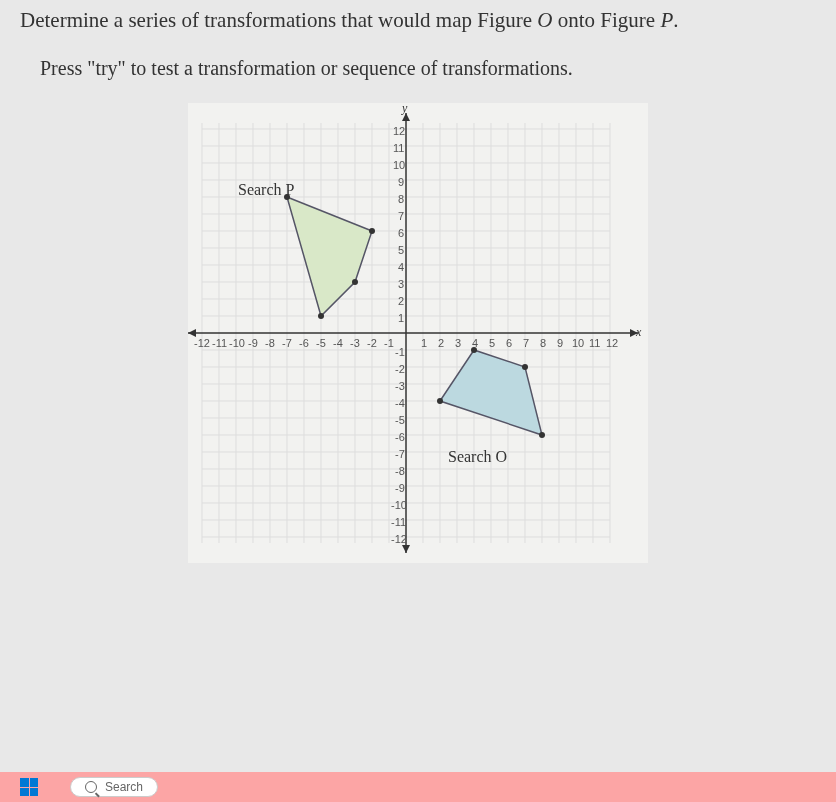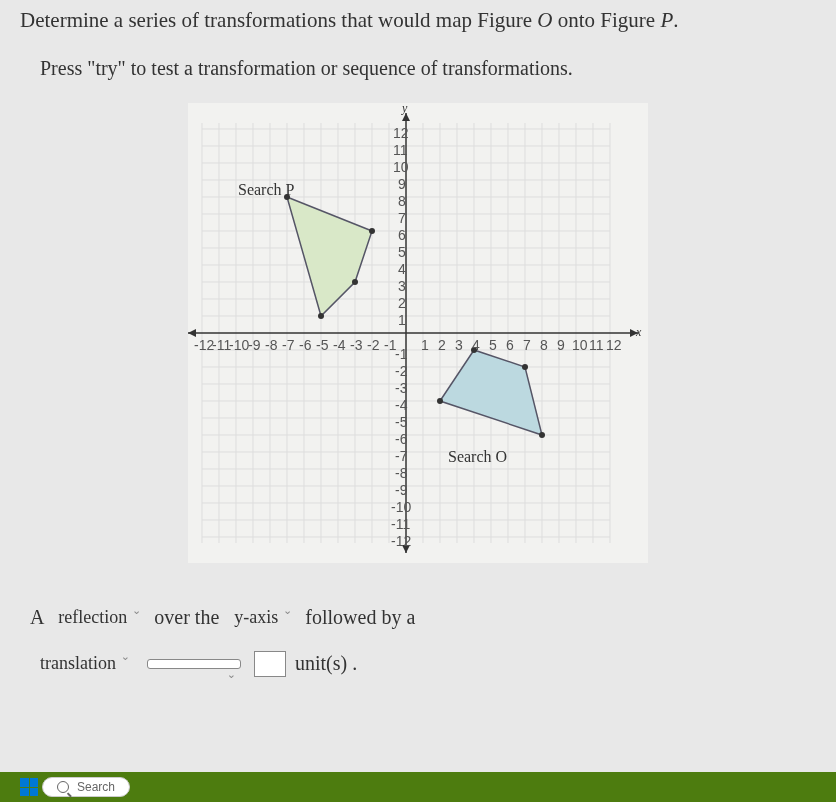--- a/index.html
+++ b/index.html
@@ -30,21 +30,21 @@
       margin: 10px 0 20px 0;
     }
     .chart {
       position: relative;
       width: 460px;
       height: 460px;
       background: #f2f2f0;
     }
     .axis-label {
       position: absolute;
-      font-size: 14px;
+      font-size: 11px;
       font-family: Arial, sans-serif;
       color: #555;
     }
     .axis-title {
       position: absolute;
       font-size: 12px;
       font-style: italic;
       font-family: Georgia, serif;
     }
     .figure-label {
@@ -90,25 +90,25 @@
       background: #fff;
       vertical-align: middle;
       margin: 0 4px;
     }
     .taskbar {
       position: absolute;
       bottom: 0;
       left: 0;
       right: 0;
       height: 30px;
-      background: #4d7c0f;
+      background: #fca5a5;
       display: flex;
       align-items: center;
       padding: 0 20px;
-      gap: 4px;
+      gap: 32px;
     }
     .search-box {
       display: flex;
       align-items: center;
       gap: 8px;
       background: #fff;
       border: 1px solid #ccc;
       border-radius: 15px;
       padding: 2px 14px;
       font-size: 12px;
@@ -279,32 +279,20 @@
       <span class="axis-label" style="left:203px;top:430px">-12</span>
 
       <span class="axis-title" style="left:214px;top:-2px">y</span>
       <span class="axis-title" style="left:448px;top:222px">x</span>
 
       <span class="figure-label" style="left:50px;top:78px">Search P</span>
       <span class="figure-label" style="left:260px;top:345px">Search O</span>
     </div>
   </div>
 
-  <div class="answer-area">
-    <span>A </span>
-    <span class="dropdown">reflection</span>
-    <span> over the </span>
-    <span class="dropdown">y-axis</span>
-    <span> followed by a</span>
-    <br>
-    <span class="dropdown">translation</span>
-    <span class="dropdown boxed"></span>
-    <span class="num-input"></span>
-    <span> unit(s) .</span>
-  </div>
 </div>
 
 <div class="taskbar">
   <div class="win-icon">
     <span></span>
       <span></span>
       <span></span>
       <span></span>
   </div>
   <div class="search-box">

